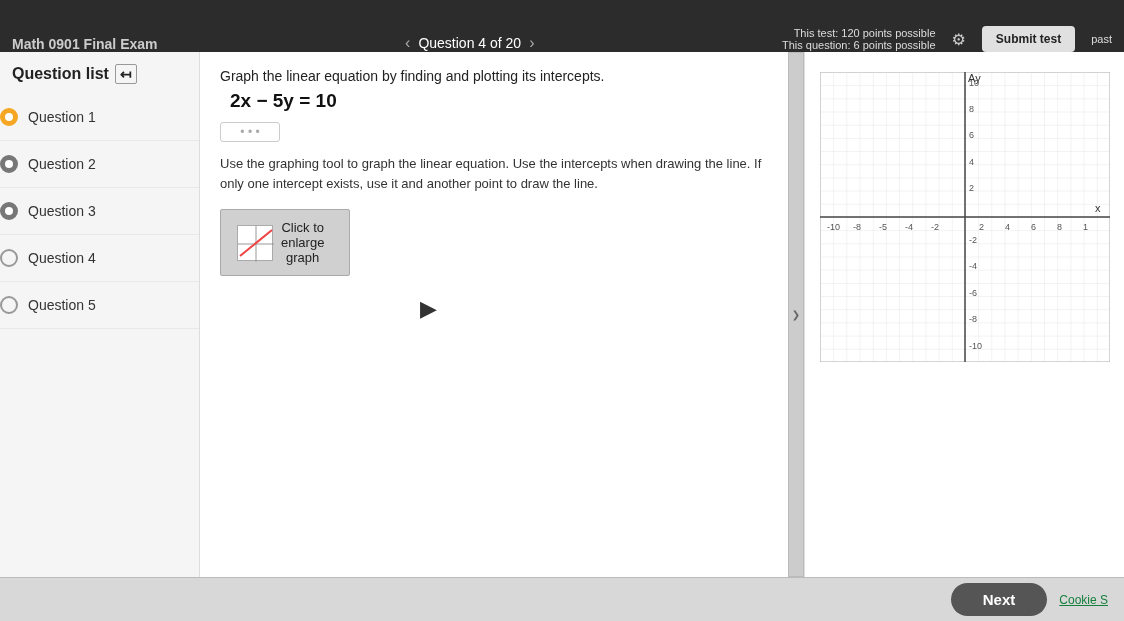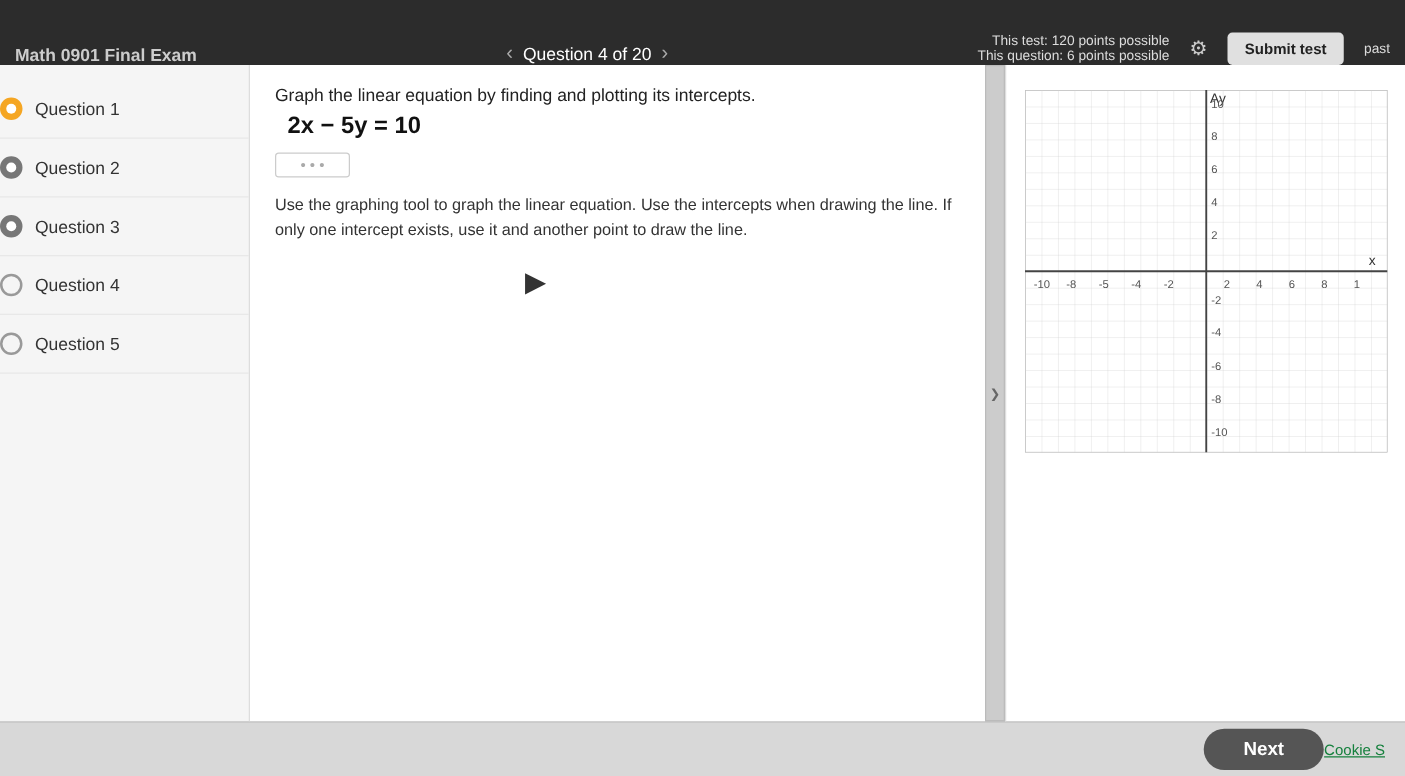--- a/index.html
+++ b/index.html
@@ -209,20 +209,21 @@
     }
 
     
     .bottom-bar {
       height: 44px;
       background: #d8d8d8;
       display: flex;
       align-items: center;
       justify-content: flex-end;
       padding: 0 16px;
+      gap: 12px;
       border-top: 1px solid #bbb;
     }
     .next-btn {
       background: #555;
       color: white;
       border: none;
       padding: 8px 32px;
       border-radius: 20px;
       font-size: 15px;
       cursor: pointer;
@@ -266,20 +267,24 @@
     </div>
     <span class="gear-icon">⚙</span>
     <button class="submit-test-btn">Submit test</button>
     <span>past</span>
   </div>
 </div>
 
 <div class="main-content">
 
   <div class="sidebar">
+    <div class="sidebar-title">
+      <span>Question list</span>
+      <span class="collapse-icon">↤</span>
+    </div>
 
     <div class="question-item answered">
       <div class="radio-outer">
         <div class="radio-inner"></div>
       </div>
       <span>Question 1</span>
     </div>
 
     <div class="question-item answered-alt">
       <div class="radio-outer">
@@ -305,20 +310,31 @@
       <span>Question 5</span>
     </div>
   </div>
 
   <div class="question-area">
     <p class="question-instruction">Graph the linear equation by finding and plotting its intercepts.</p>
     <p class="equation">2x − 5y = 10</p>
     <div class="divider-dots">• • •</div>
     <p class="graphing-instruction">Use the graphing tool to graph the linear equation. Use the intercepts when drawing the line. If only one intercept exists, use it and another point to draw the line.</p>
 
+    <button class="enlarge-btn">
+
+      <div class="graph-mini">
+        <svg width="36" height="36" viewBox="0 0 36 36">
+          <line x1="18" y1="0" x2="18" y2="36" stroke="#999" stroke-width="1"></line>
+          <line x1="0" y1="18" x2="36" y2="18" stroke="#999" stroke-width="1"></line>
+          <line x1="2" y1="30" x2="34" y2="4" stroke="#e44" stroke-width="2"></line>
+        </svg>
+      </div>
+      <span>Click to<br>enlarge<br>graph</span>
+    </button>
 
     <div style="position:relative; margin-top: 20px; margin-left: 200px;">
       <span style="font-size:22px; color:#333;">▶</span>
     </div>
   </div>
 
   <div class="side-expand">❯</div>
 
   <div class="graph-area">
     <div class="graph-container">

